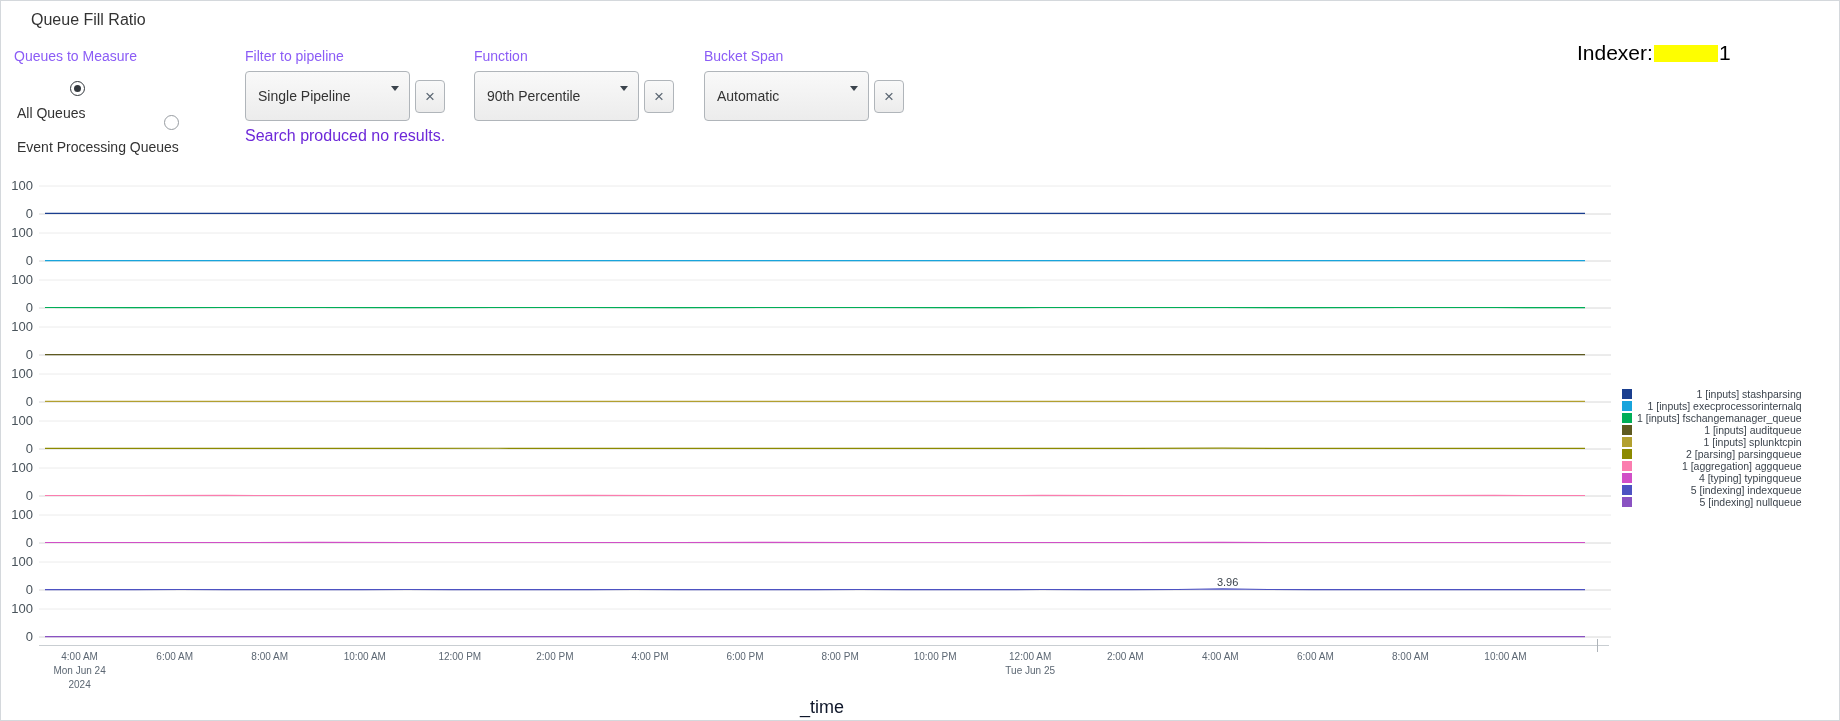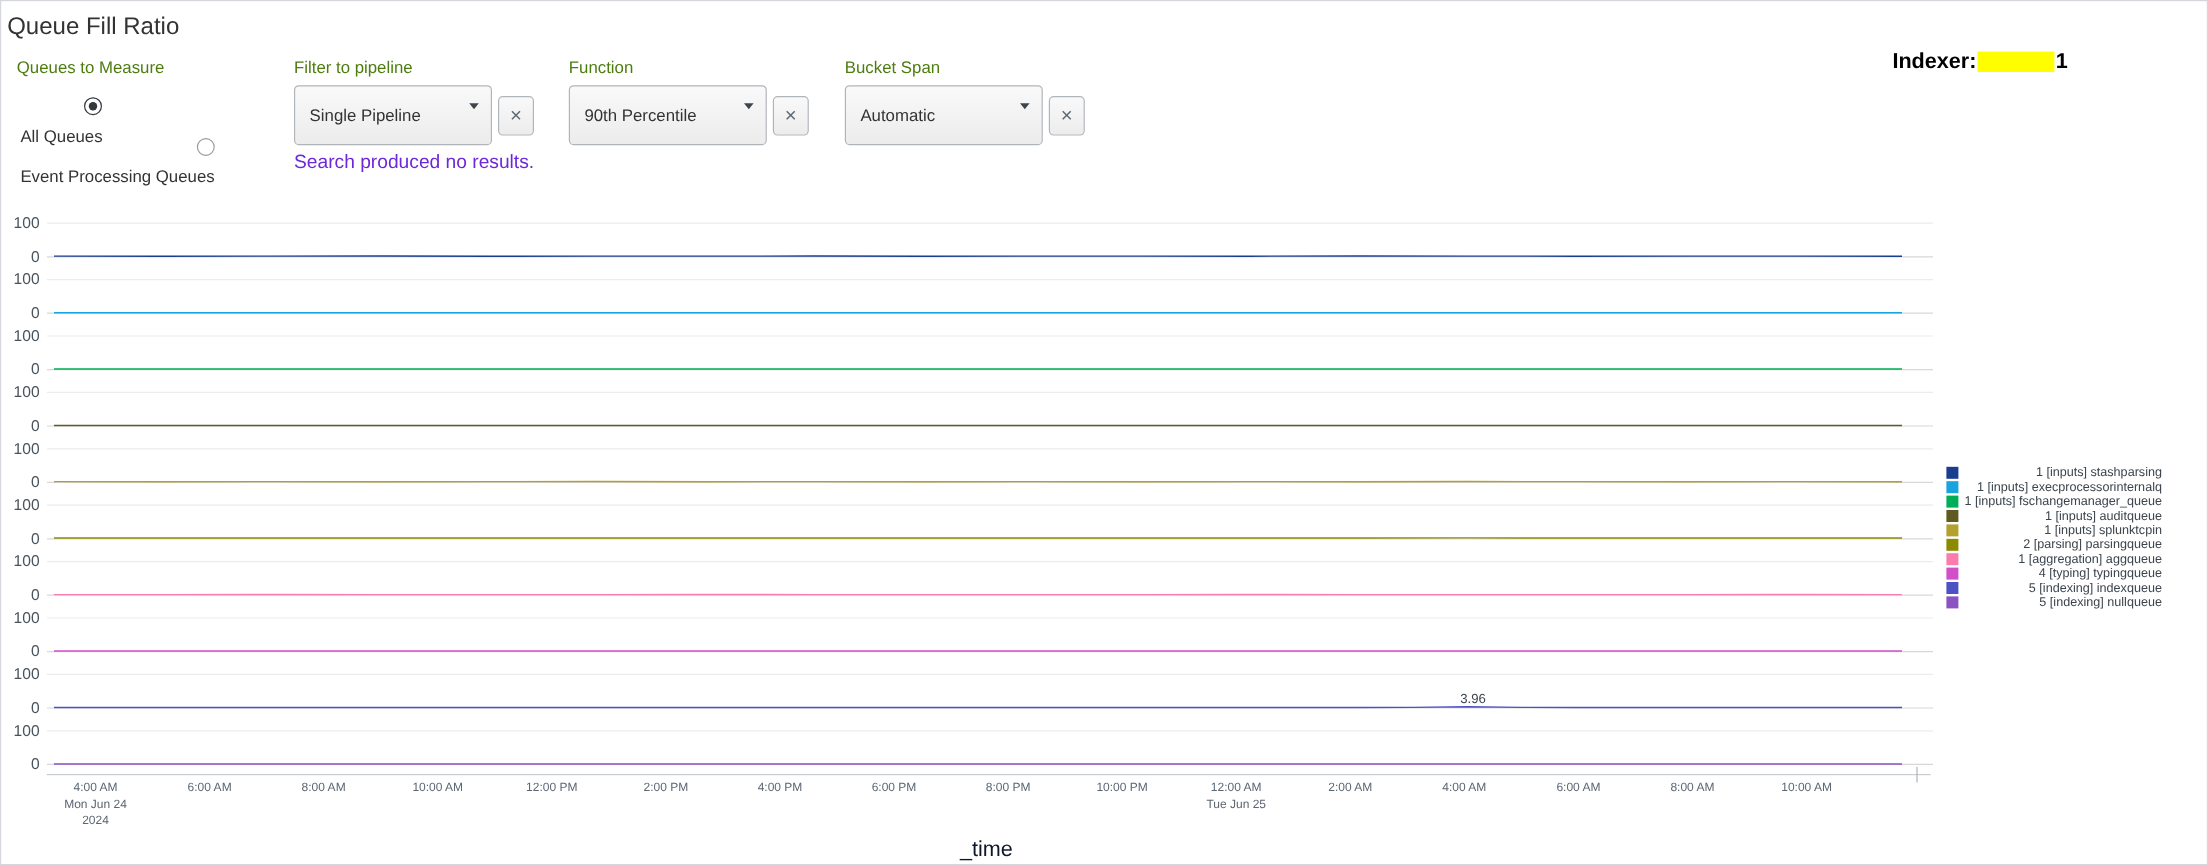--- a/index.html
+++ b/index.html
@@ -1,37 +1,37 @@
 <!DOCTYPE html>
 <html><head>
 <meta charset="utf-8">
 <style>
   *{box-sizing:border-box;margin:0;padding:0;}
   body{margin:0;background:#fff;font-family:"Liberation Sans",sans-serif;}
   .page{position:relative;width:1840px;height:721px;background:#fff;border:1px solid #d4d8dc;overflow:hidden;}
-  .title{position:absolute;left:5px;top:10px;font-size:20px;font-weight:400;color:#333;}
-  .ctl-label{font-size:14px;color:#4d7c0f;}
+  .title{position:absolute;left:30px;top:10px;font-size:16px;font-weight:400;color:#333;}
+  .ctl-label{font-size:14px;color:#8b5cf6;}
   .qtm-label{position:absolute;left:13px;top:47px;}
   .radio-row{position:absolute;display:flex;align-items:flex-end;gap:9px;cursor:pointer;flex-direction:column;}
   .radio-row-1{left:16px;top:80px;}
   .radio-row-2{left:16px;top:114px;}
   .radio{width:15px;height:15px;border-radius:50%;border:1px solid #979ca1;background:#fff;position:relative;flex:none;display:inline-block;}
   .radio.selected{border-color:#33383d;}
   .radio.selected::after{content:'';position:absolute;left:3px;top:3px;width:7px;height:7px;border-radius:50%;background:#33383d;}
   .radio-label{font-size:14px;color:#333;}
   .ctl-group{position:absolute;top:47px;}
   .g-pipeline{left:244px;}
   .g-function{left:473px;}
   .g-bucket{left:703px;}
   .ctl-row{display:flex;align-items:center;margin-top:7px;}
   .dropdown{position:relative;height:50px;width:165px;background:linear-gradient(#f9f9f9,#ececec);border:1px solid #b0b5ba;border-radius:4px;font-size:14px;color:#333;text-align:left;padding:0 26px 0 12px;cursor:pointer;font-family:inherit;}
   .caret{position:absolute;right:10px;top:14px;width:0;height:0;border-left:4px solid transparent;border-right:4px solid transparent;border-top:5px solid #3c444d;}
   .clear-btn{height:33px;width:30px;margin-left:5px;background:linear-gradient(#f9f9f9,#ececec);border:1px solid #b0b5ba;border-radius:4px;color:#5c6773;font-size:17px;line-height:1;cursor:pointer;font-family:inherit;}
   .ctl-msg{margin-top:6px;font-size:16px;color:#6d28d9;}
-  .indexer{position:absolute;left:1576px;top:40px;display:flex;align-items:center;font-size:18px;font-weight:700;color:#000;}
+  .indexer{position:absolute;left:1576px;top:40px;display:flex;align-items:center;font-size:21px;font-weight:400;color:#000;}
   .redact{display:inline-block;width:64px;height:17px;background:#fefe00;margin:0 1px;}
   #panels{position:absolute;left:0;top:179px;width:1610px;}
   .panel{position:relative;height:47px;}
   .ylab{position:absolute;left:0;width:32px;text-align:right;font-size:13px;line-height:14px;color:#49535b;}
   .y100{top:-1px;}
   .y0{top:27px;}
   .spark{position:absolute;left:38px;top:0;}
   .anno{font-size:11px;fill:#3c444d;font-family:"Liberation Sans",sans-serif;}
   #xaxis{position:absolute;left:38px;top:644px;width:1570px;height:64px;border-top:1px solid #c9ced2;}
   #xaxis::after{content:'';position:absolute;left:1558px;top:-7px;height:13px;border-left:1px solid #aeb4b9;}

